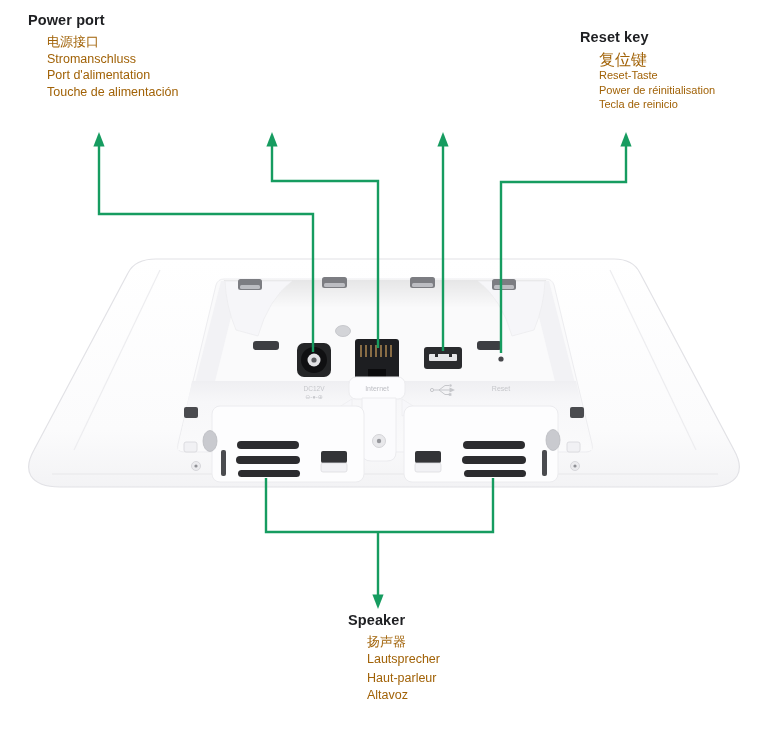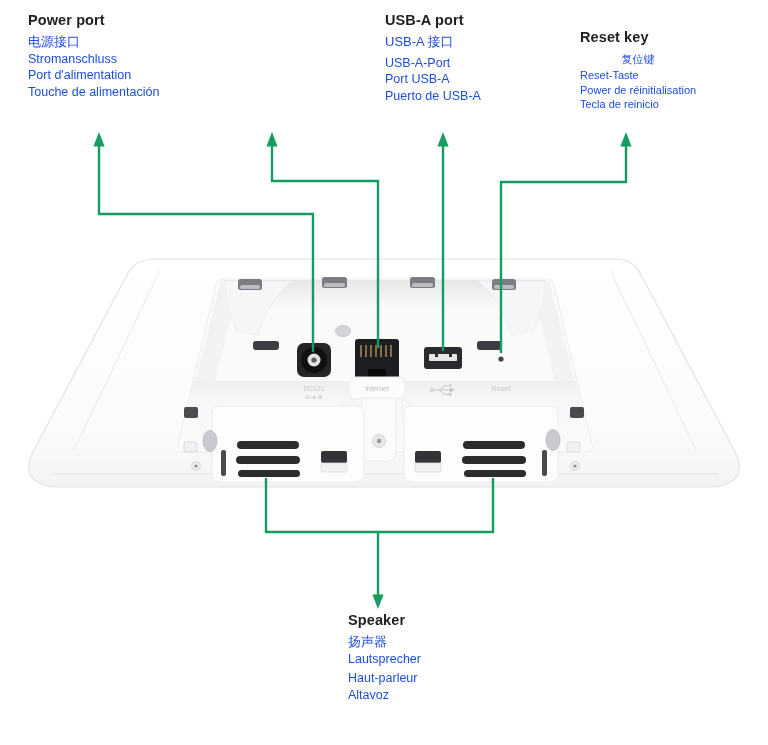--- a/index.html
+++ b/index.html
@@ -1,48 +1,41 @@
 <!DOCTYPE html>
 <html><head>
 <meta charset="utf-8">
 <style>
   html,body{margin:0;padding:0;background:#ffffff;}
   body{width:768px;height:745px;position:relative;overflow:hidden;
        font-family:"Liberation Sans","DejaVu Sans",sans-serif;}
   .stage{position:absolute;inset:0;width:768px;height:745px;}
   .callout{position:absolute;white-space:nowrap;}
   .callout h3{margin:0 0 6px 0;font-size:14.5px;font-weight:bold;color:#1e1f22;letter-spacing:.1px;}
-  .callout .tr{font-size:12.5px;line-height:16.5px;color:#1d4ed8;}
+  .callout .tr{font-size:12.5px;line-height:16.5px;color:#a16207;margin-left:19px;}
   .callout .tr.zh{font-size:13px;}
   .callout.small .tr{font-size:11px;line-height:14.5px;}
-  .callout.small .tr.zh{font-size:11px;line-height:17px;text-align:center;}
+  .callout.small .tr.zh{font-size:16px;line-height:17px;}
   svg{position:absolute;left:0;top:0;}
   text{font-family:"Liberation Sans","DejaVu Sans",sans-serif;}
 </style>
 </head>
 <body>
 
 <div class="stage">
 
   <div class="callout" style="left:28px;top:12px">
     <h3>Power port</h3>
     <div class="tr zh">电源接口</div>
     <div class="tr">Stromanschluss</div>
     <div class="tr">Port d'alimentation</div>
     <div class="tr">Touche de alimentación</div>
   </div>
 
 
-  <div class="callout" style="left:385px;top:12px">
-    <h3>USB-A port</h3>
-    <div class="tr zh">USB-A 接口</div>
-    <div class="tr" style="margin-top:4px">USB-A-Port</div>
-    <div class="tr">Port USB-A</div>
-    <div class="tr">Puerto de USB-A</div>
-  </div>
 
   <div class="callout small" style="left:580px;top:29px">
     <h3>Reset key</h3>
     <div class="tr zh">复位键</div>
     <div class="tr">Reset-Taste</div>
     <div class="tr">Power de réinitialisation</div>
     <div class="tr">Tecla de reinicio</div>
   </div>
 
   <div class="callout" style="left:348px;top:612px">

